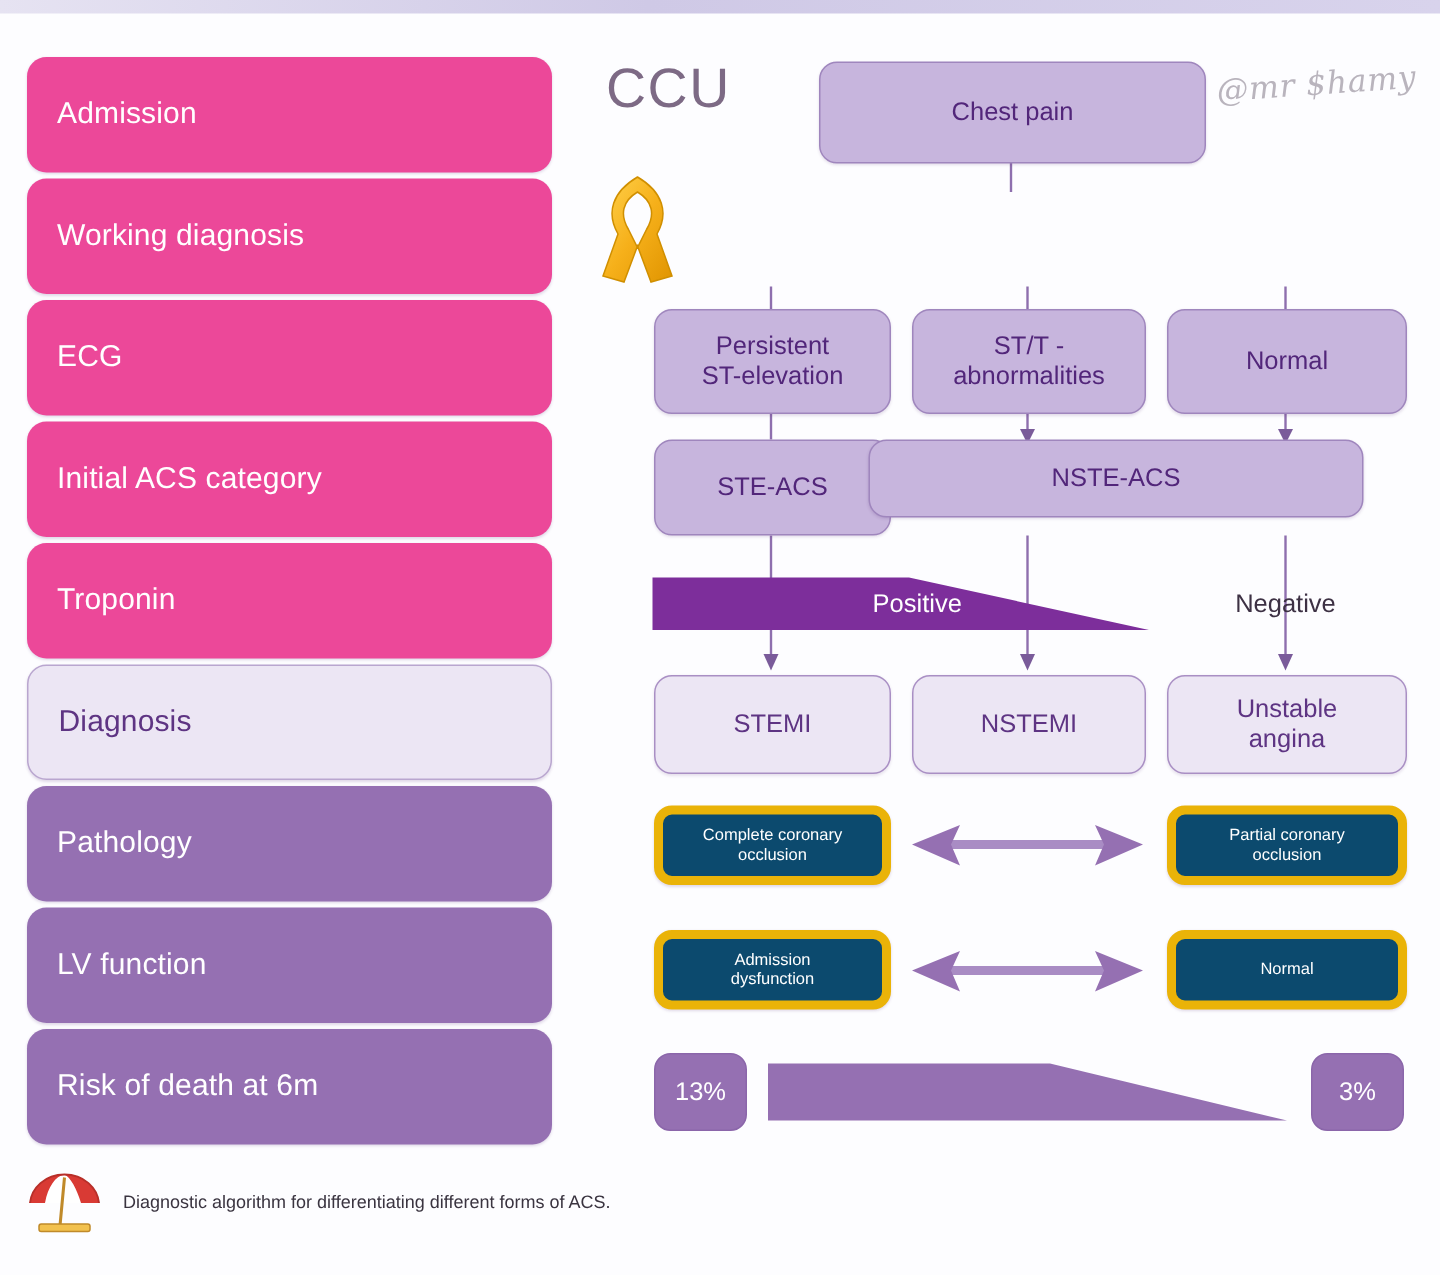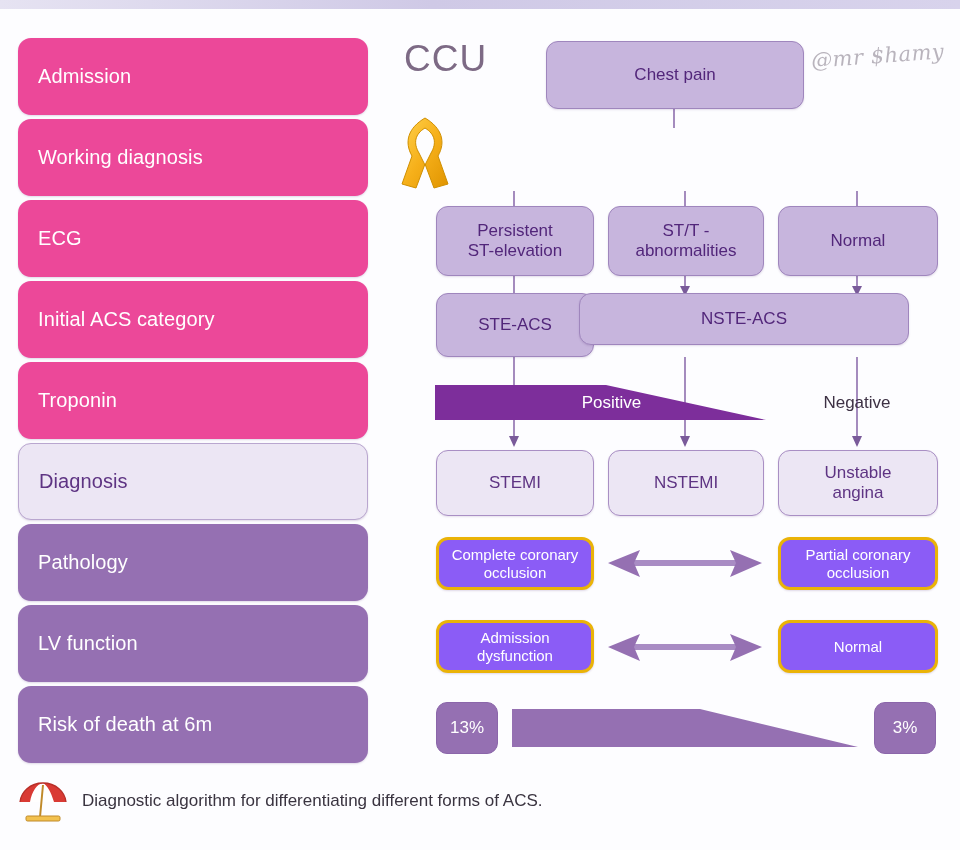--- a/index.html
+++ b/index.html
@@ -67,23 +67,23 @@
     font-size: 17px;
     box-shadow: 0 1px 2px rgba(90,50,120,.16);
   }
   .node.pale {              
     background: #ece6f4; color: #5e3483;
     border: 1px solid #a98fc4;
     font-size: 17px;
     box-shadow: 0 1px 2px rgba(90,50,120,.14);
   }
   .node.solid {             
-    background: #8b5cf6; color: #ffffff;
-    border: 3px solid #eab308;
-    font-size: 15px;
+    background: #0c4a6e; color: #ffffff;
+    border: 6px solid #eab308;
+    font-size: 11px;
     box-shadow: 0 1px 2px rgba(90,50,120,.18);
   }
   .node.pct {
     background: #9570b2; color: #ffffff;
     border: 1px solid #8b66aa; border-radius: 11px;
     font-size: 17px;
   }
 
   
   .wire { position: absolute; left: 0; top: 0; width: 960px; height: 850px; pointer-events: none; }
@@ -95,21 +95,21 @@
   }
   .band-label.positive { color: #ffffff; padding-left: 22px; }
   .band-label.negative { color: #3d3144; }
 
   
   .caption-row {
     position: absolute; left: 18px; top: 778px;
     display: flex; align-items: center; gap: 14px;
   }
   .umbrella { width: 50px; height: 46px; }
-  .caption-text { font-size: 17px; color: #3a3440; }
+  .caption-text { font-size: 12px; color: #3a3440; }
 </style>
 </head>
 <body>
 
 <div id="root">
 
   <div class="top-strip"></div>
 
   <div class="sidebar">
     <div class="stage dark">

